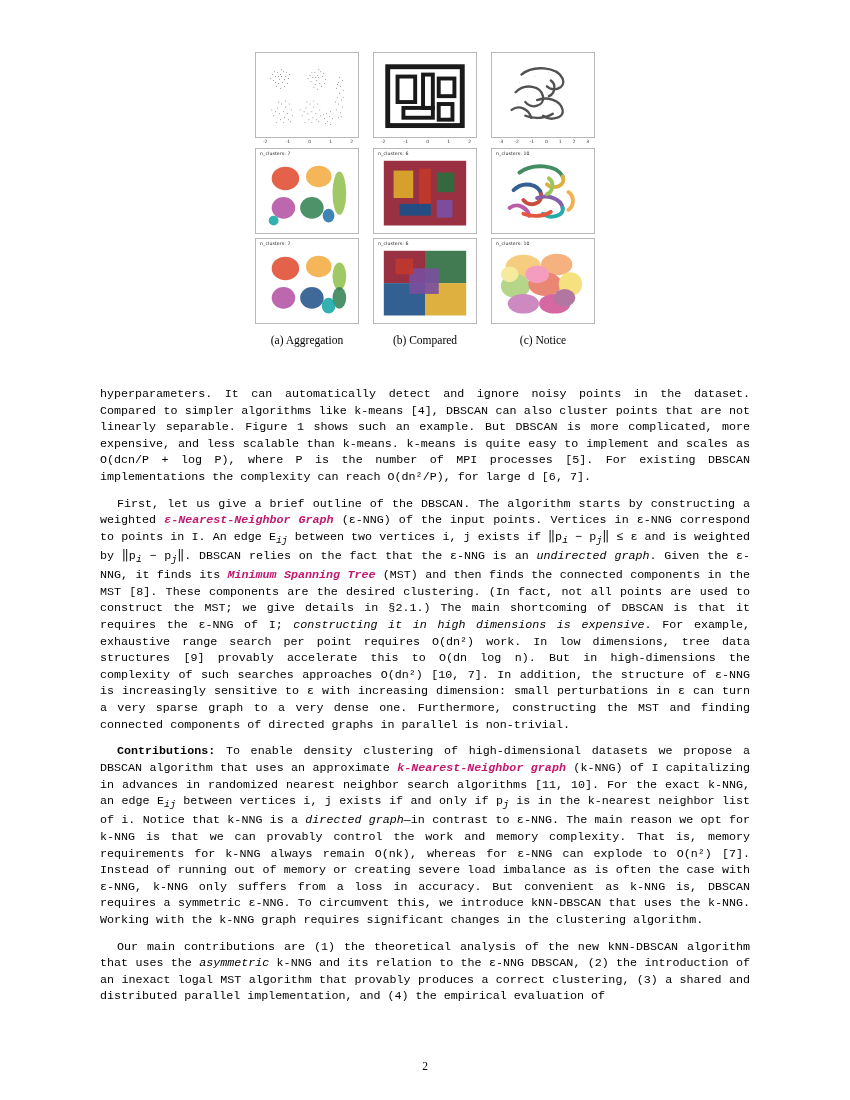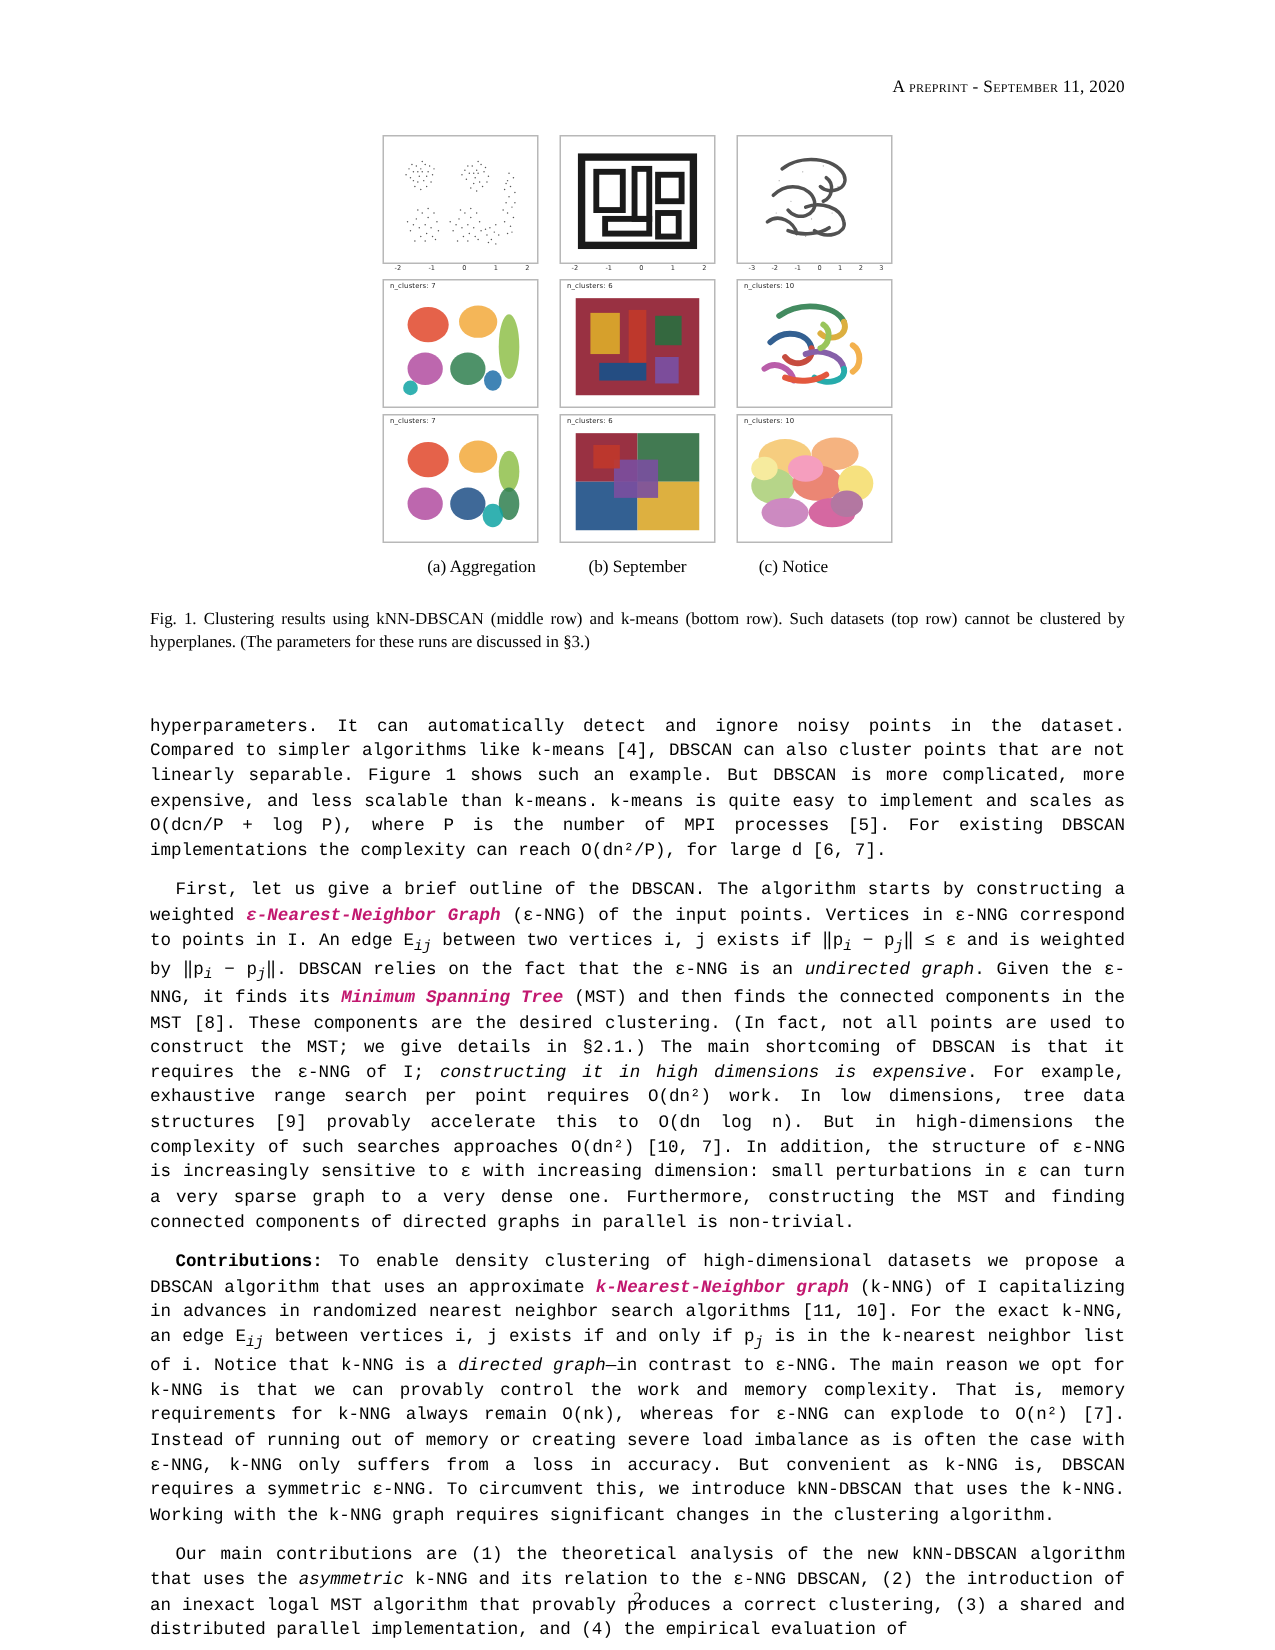--- a/index.html
+++ b/index.html
@@ -85,20 +85,21 @@
     inset: 0;
   }
   .sub-caption {
     text-align: center;
     font-size: 11.5px;
     margin-top: 6px;
   }
   .sub-caption-row {
     display: flex;
     justify-content: center;
+    gap: 14px;
     margin-top: 4px;
   }
   .sub-caption-row .fig-cell { width: 104px; }
   .fig-caption {
     font-size: 11.3px;
     line-height: 1.32;
     text-align: justify;
     margin-top: 22px;
   }
 
@@ -121,21 +122,20 @@
     width: 850px;
     text-align: center;
     font-size: 11.5px;
   }
 </style>
 </head>
 <body>
 
 <div class="page">
 
-  <div class="running-head">A preprint - September 11, 2020</div>
 
   <div class="figure">
 
     <div class="fig-row top-row">
       <div class="fig-cell">
         <div class="panel top">
 
           <svg class="scatter" viewBox="0 0 104 86">
             <g fill="#555">
 
@@ -431,29 +431,28 @@
           </svg>
         </div>
       </div>
     </div>
 
     <div class="sub-caption-row">
       <div class="fig-cell">
         <div class="sub-caption">(a) Aggregation</div>
       </div>
       <div class="fig-cell">
-        <div class="sub-caption">(b) September</div>
+        <div class="sub-caption">(b) Compared</div>
       </div>
       <div class="fig-cell">
         <div class="sub-caption">(c) Notice</div>
       </div>
     </div>
   </div>
 
-  <div class="fig-caption">Fig. 1. Clustering results using kNN-DBSCAN (middle row) and k-means (bottom row). Such datasets (top row) cannot be clustered by hyperplanes. (The parameters for these runs are discussed in §3.)</div>
 
   <div class="body">
     <p>hyperparameters. It can automatically detect and ignore noisy points in the dataset. Compared to simpler algorithms like k-means [4], DBSCAN can also cluster points that are not linearly separable. Figure 1 shows such an example. But DBSCAN is more complicated, more expensive, and less scalable than k-means. k-means is quite easy to implement and scales as O(dcn/P + log P), where P is the number of MPI processes [5]. For existing DBSCAN implementations the complexity can reach O(dn²/P), for large d [6, 7].</p>
 
     <p class="indent">
       <span>First, let us give a brief outline of the DBSCAN. The algorithm starts by constructing a weighted </span><span class="magenta">ε-Nearest-Neighbor Graph</span><span> (ε-NNG) of the input points. Vertices in ε-NNG correspond to points in I. An edge E</span><sub class="em">ij</sub><span> between two vertices i, j exists if ‖p</span><sub class="em">i</sub><span> − p</span><sub class="em">j</sub><span>‖ ≤ ε and is weighted by ‖p</span><sub class="em">i</sub><span> − p</span><sub class="em">j</sub><span>‖. DBSCAN relies on the fact that the ε-NNG is an </span><span class="em">undirected graph</span><span>. Given the ε-NNG, it finds its </span><span class="magenta">Minimum Spanning Tree</span><span> (MST) and then finds the connected components in the MST [8]. These components are the desired clustering. (In fact, not all points are used to construct the MST; we give details in §2.1.) The main shortcoming of DBSCAN is that it requires the ε-NNG of I; </span><span class="em">constructing it in high dimensions is expensive</span><span>. For example, exhaustive range search per point requires O(dn²) work. In low dimensions, tree data structures [9] provably accelerate this to O(dn log n). But in high-dimensions the complexity of such searches approaches O(dn²) [10, 7]. In addition, the structure of ε-NNG is increasingly sensitive to ε with increasing dimension: small perturbations in ε can turn a very sparse graph to a very dense one. Furthermore, constructing the MST and finding connected components of directed graphs in parallel is non-trivial.</span>
     </p>
 
     <p class="indent">
       <span class="bold">Contributions:</span><span> To enable density clustering of high-dimensional datasets we propose a DBSCAN algorithm that uses an approximate </span><span class="magenta">k-Nearest-Neighbor graph</span><span> (k-NNG) of I capitalizing in advances in randomized nearest neighbor search algorithms [11, 10]. For the exact k-NNG, an edge E</span><sub class="em">ij</sub><span> between vertices i, j exists if and only if p</span><sub class="em">j</sub><span> is in the k-nearest neighbor list of i. Notice that k-NNG is a </span><span class="em">directed graph</span><span>—in contrast to ε-NNG. The main reason we opt for k-NNG is that we can provably control the work and memory complexity. That is, memory requirements for k-NNG always remain O(nk), whereas for ε-NNG can explode to O(n²) [7]. Instead of running out of memory or creating severe load imbalance as is often the case with ε-NNG, k-NNG only suffers from a loss in accuracy. But convenient as k-NNG is, DBSCAN requires a symmetric ε-NNG. To circumvent this, we introduce kNN-DBSCAN that uses the k-NNG. Working with the k-NNG graph requires significant changes in the clustering algorithm.</span>

